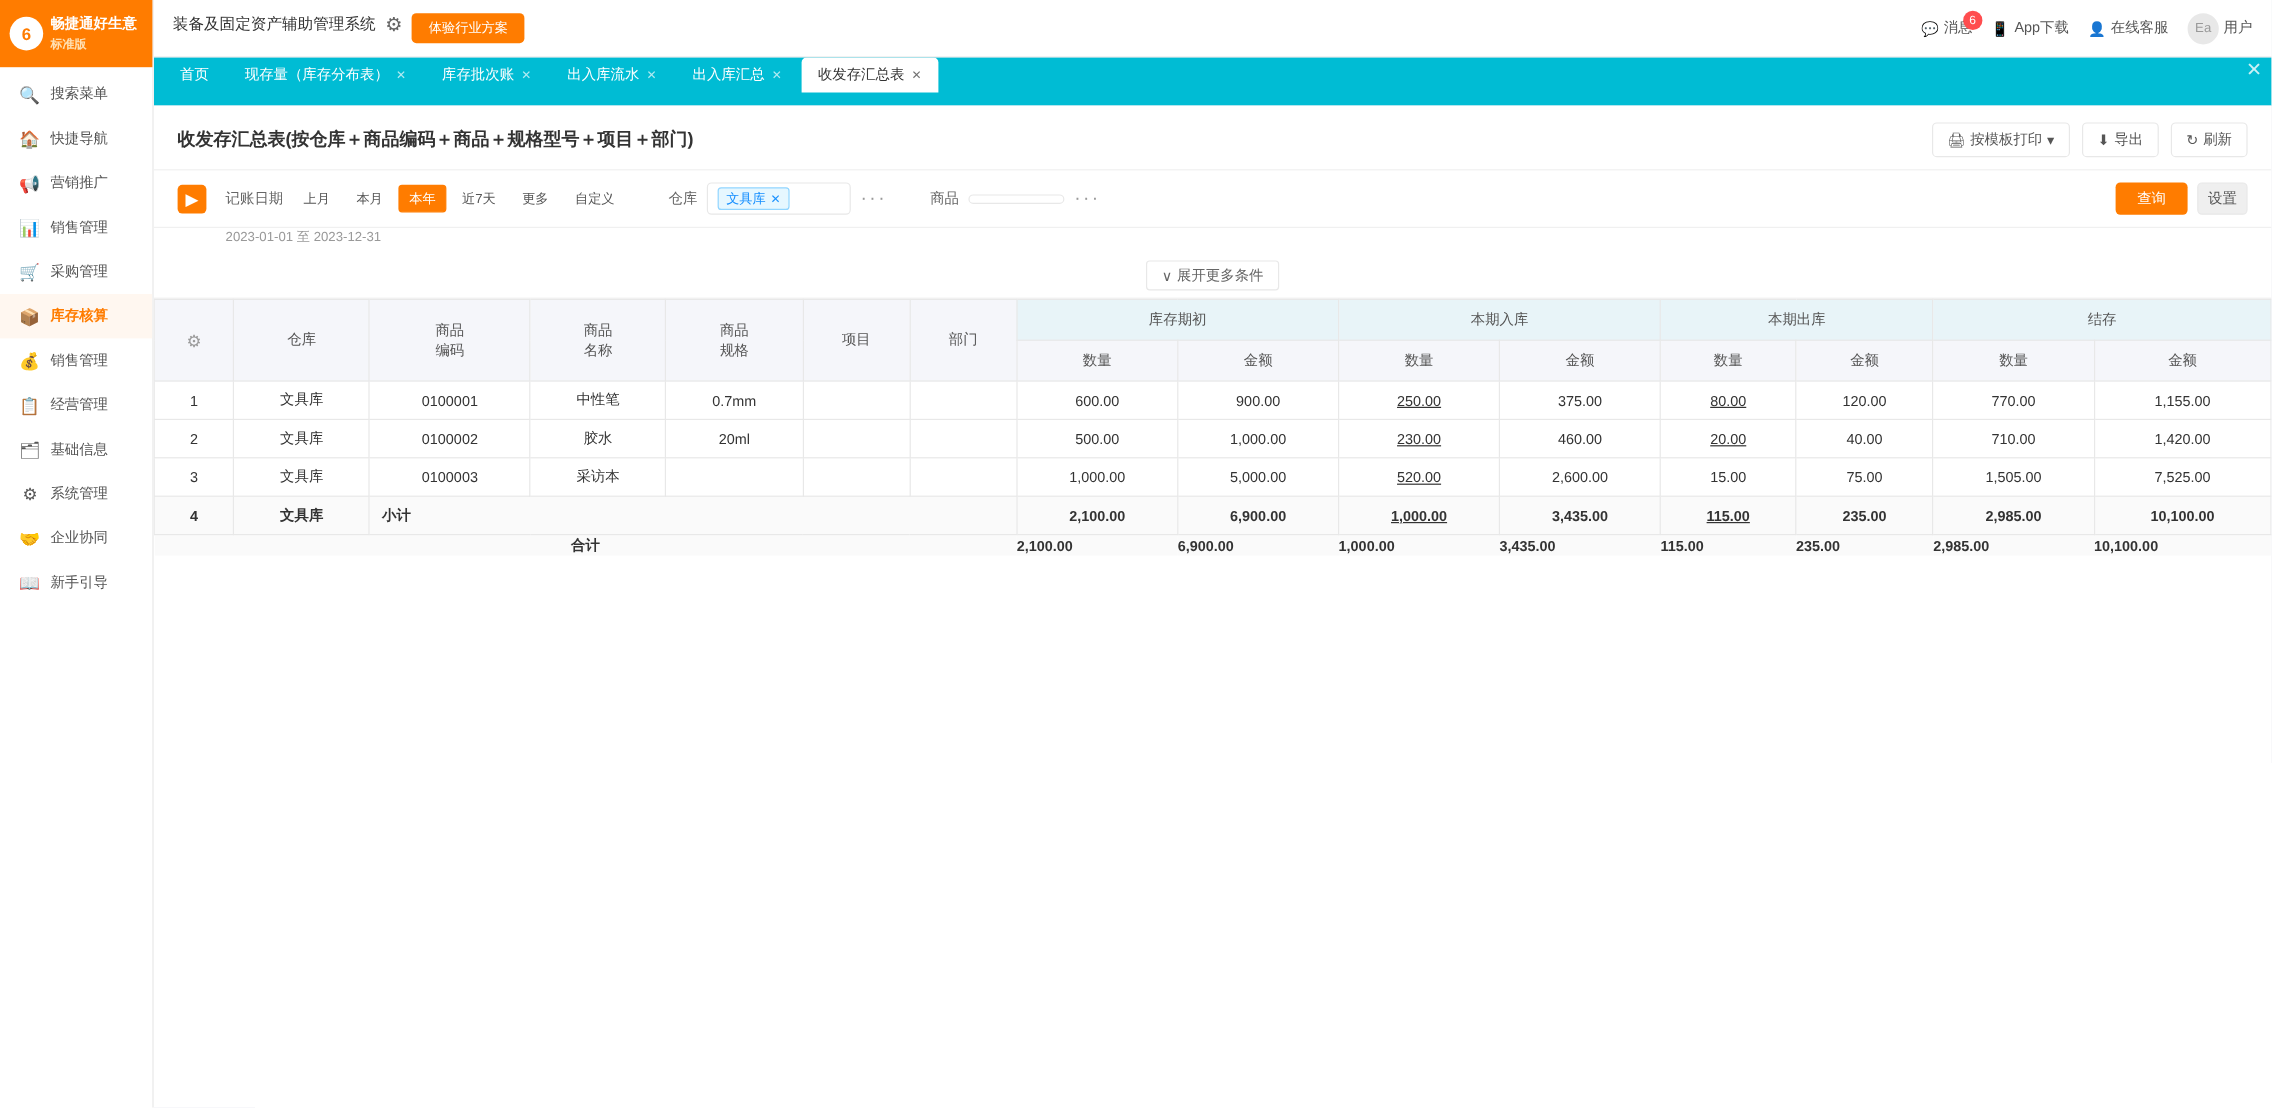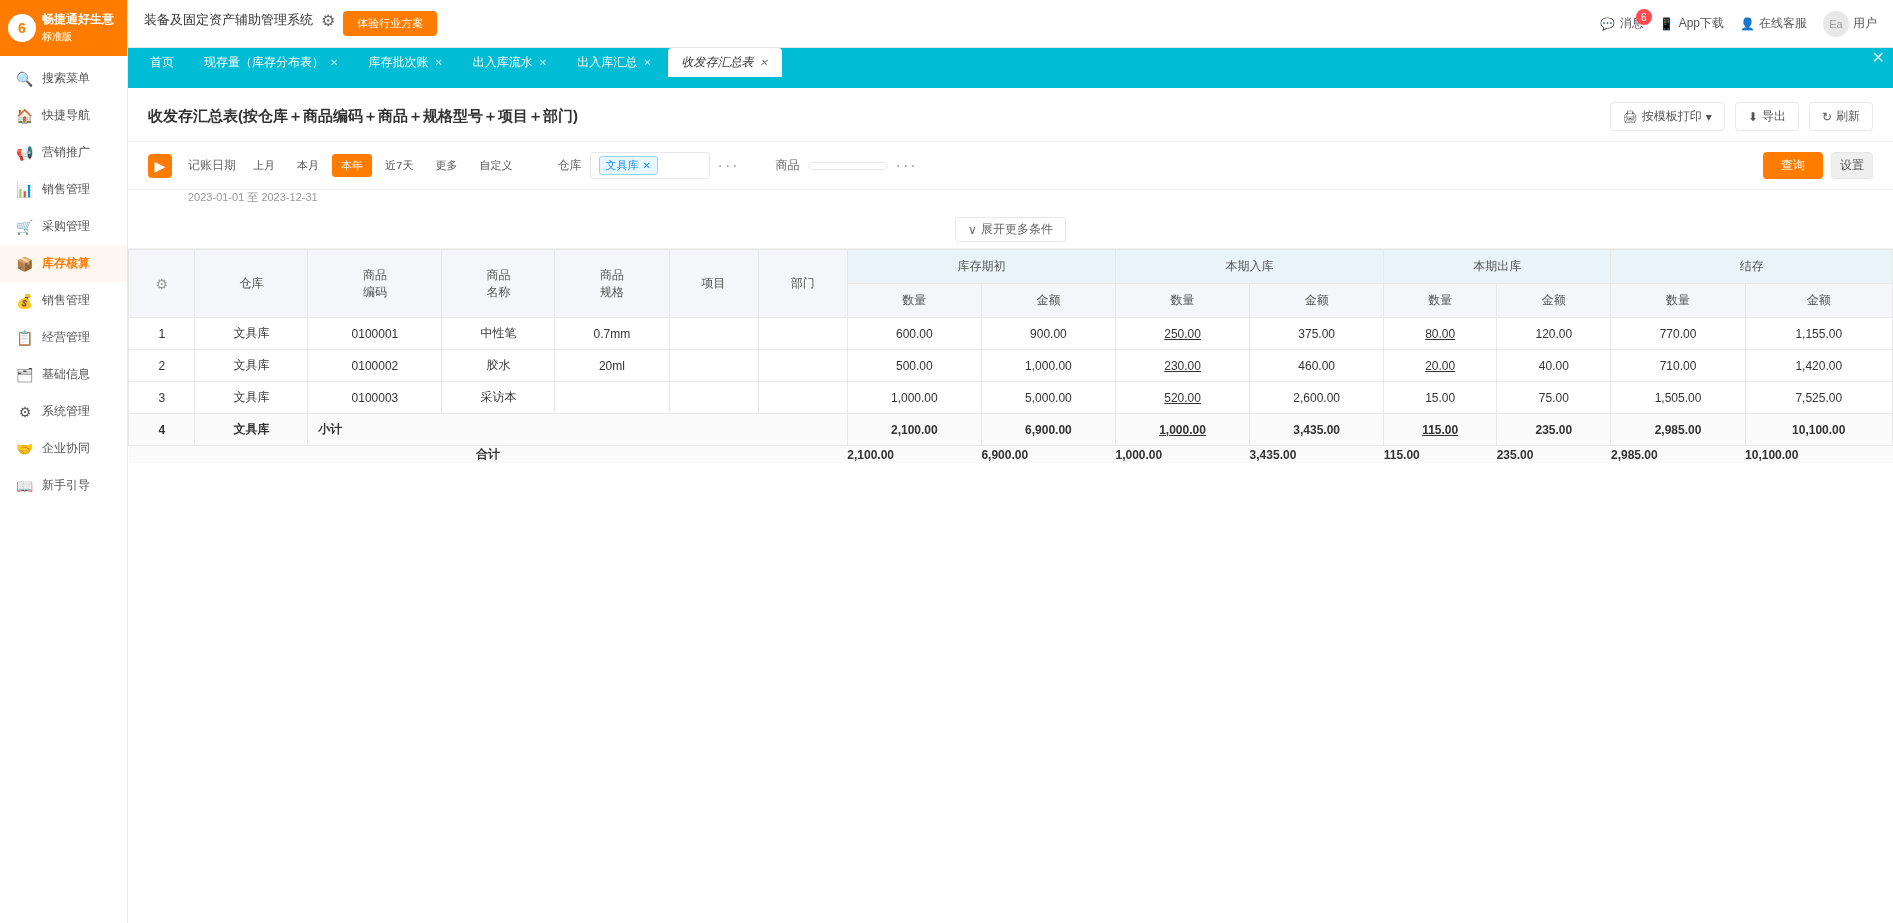--- a/index.html
+++ b/index.html
@@ -62,21 +62,21 @@
     
     .tab-bar {
       background: #00bcd4; display: flex; align-items: flex-start; padding: 0 8px;
       height: 40px; flex-shrink: 0; gap: 2px; overflow-x: auto;
     }
     .tab-item {
       display: flex; align-items: center; gap: 6px; padding: 6px 14px;
       cursor: pointer; color: #fff; font-size: 12px; border-radius: 4px 4px 0 0;
       white-space: nowrap; transition: background 0.2s;
     }
-    .tab-item.active { background: #fff; color: #333; font-style: italic; }
+    .tab-item.active { background: #fff; color: #333; }
     .tab-close { font-size: 10px; opacity: 0.7; cursor: pointer; }
     .tab-bar-close { margin-left: auto; color: #fff; font-size: 16px; cursor: pointer; opacity: 0.8; }
 
     
     .page-content { flex: 1; overflow: auto; background: #f5f6fa; }
     .page-inner { background: #fff; margin: 0; padding: 0; min-height: 100%; }
 
     
     .page-title-bar {
       padding: 14px 20px 10px; border-bottom: 1px solid #f0f0f0;
@@ -98,21 +98,21 @@
     .filter-toggle {
       width: 24px; height: 24px; background: #ff7c00; border-radius: 4px;
       display: flex; align-items: center; justify-content: center; color: #fff;
       cursor: pointer; font-size: 14px; flex-shrink: 0;
     }
     .filter-group { display: flex; align-items: center; gap: 8px; }
     .filter-label { color: #666; font-size: 12px; }
     .filter-date-btns { display: flex; align-items: center; gap: 4px; }
     .date-btn {
       padding: 3px 8px; border-radius: 3px; cursor: pointer; font-size: 11px;
-      border: 1px solid transparent; color: #555; font-family: Liberation Mono, monospace;
+      border: 1px solid transparent; color: #555;
     }
     .date-btn.active { background: #ff7c00; color: #fff; border-color: #ff7c00; }
     .filter-input-wrap {
       display: flex; align-items: center; border: 1px solid #e8e8e8;
       border-radius: 4px; padding: 3px 8px; background: #fff; min-width: 120px;
     }
     .filter-tag {
       display: flex; align-items: center; gap: 4px; background: #e6f7ff;
       border: 1px solid #91d5ff; border-radius: 3px; padding: 1px 6px; font-size: 11px; color: #1890ff;
     }

